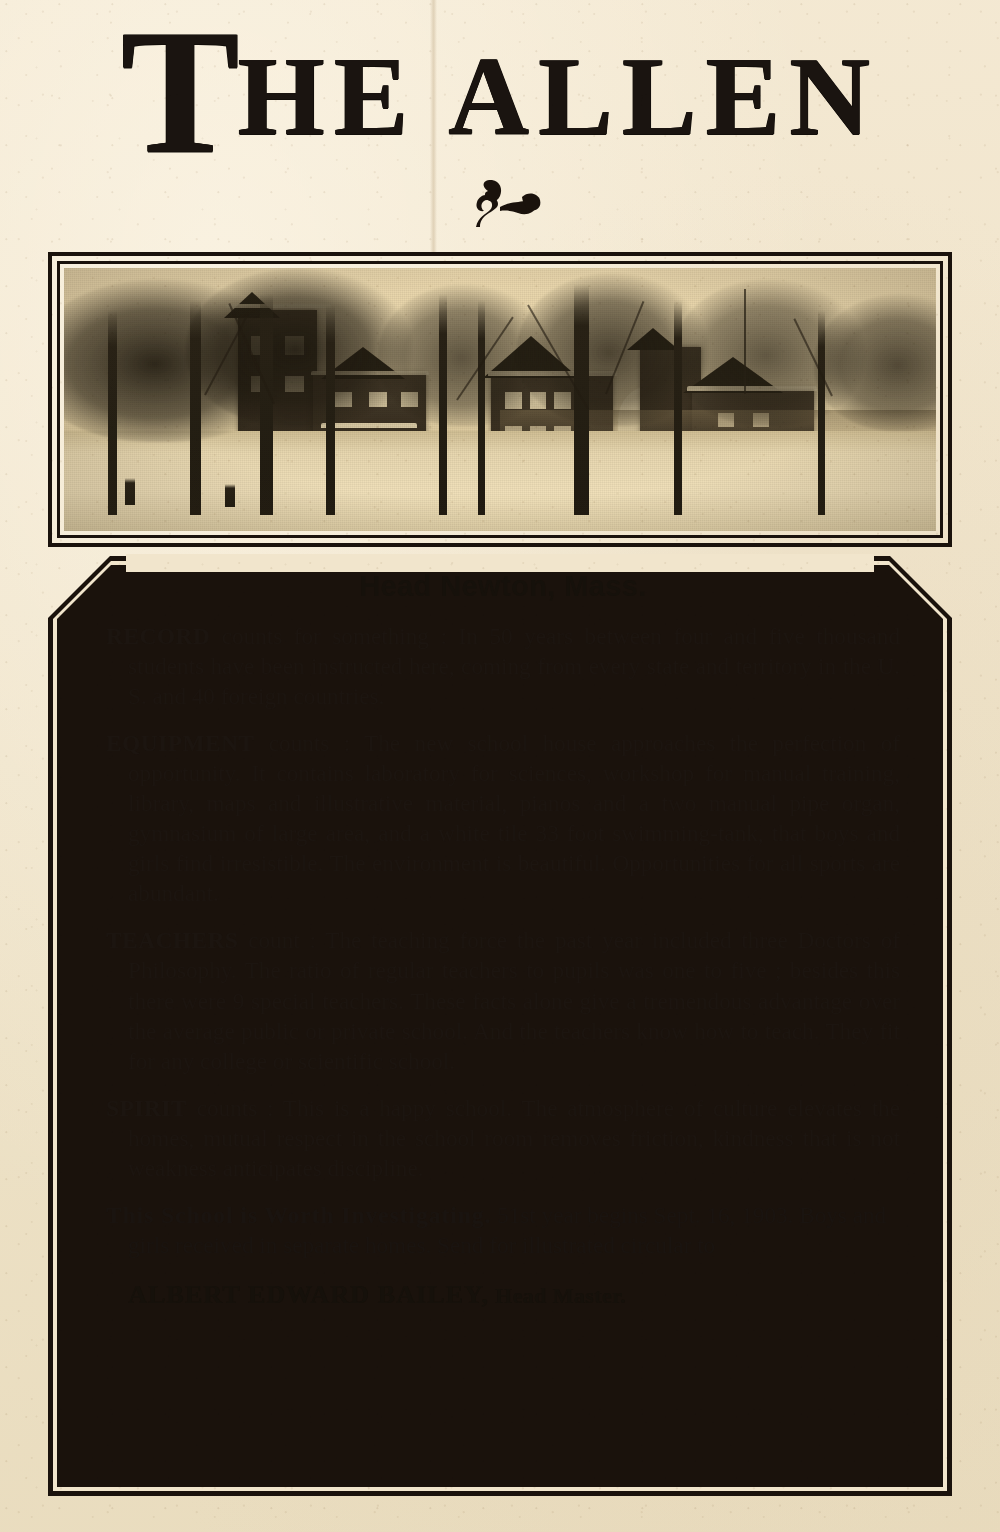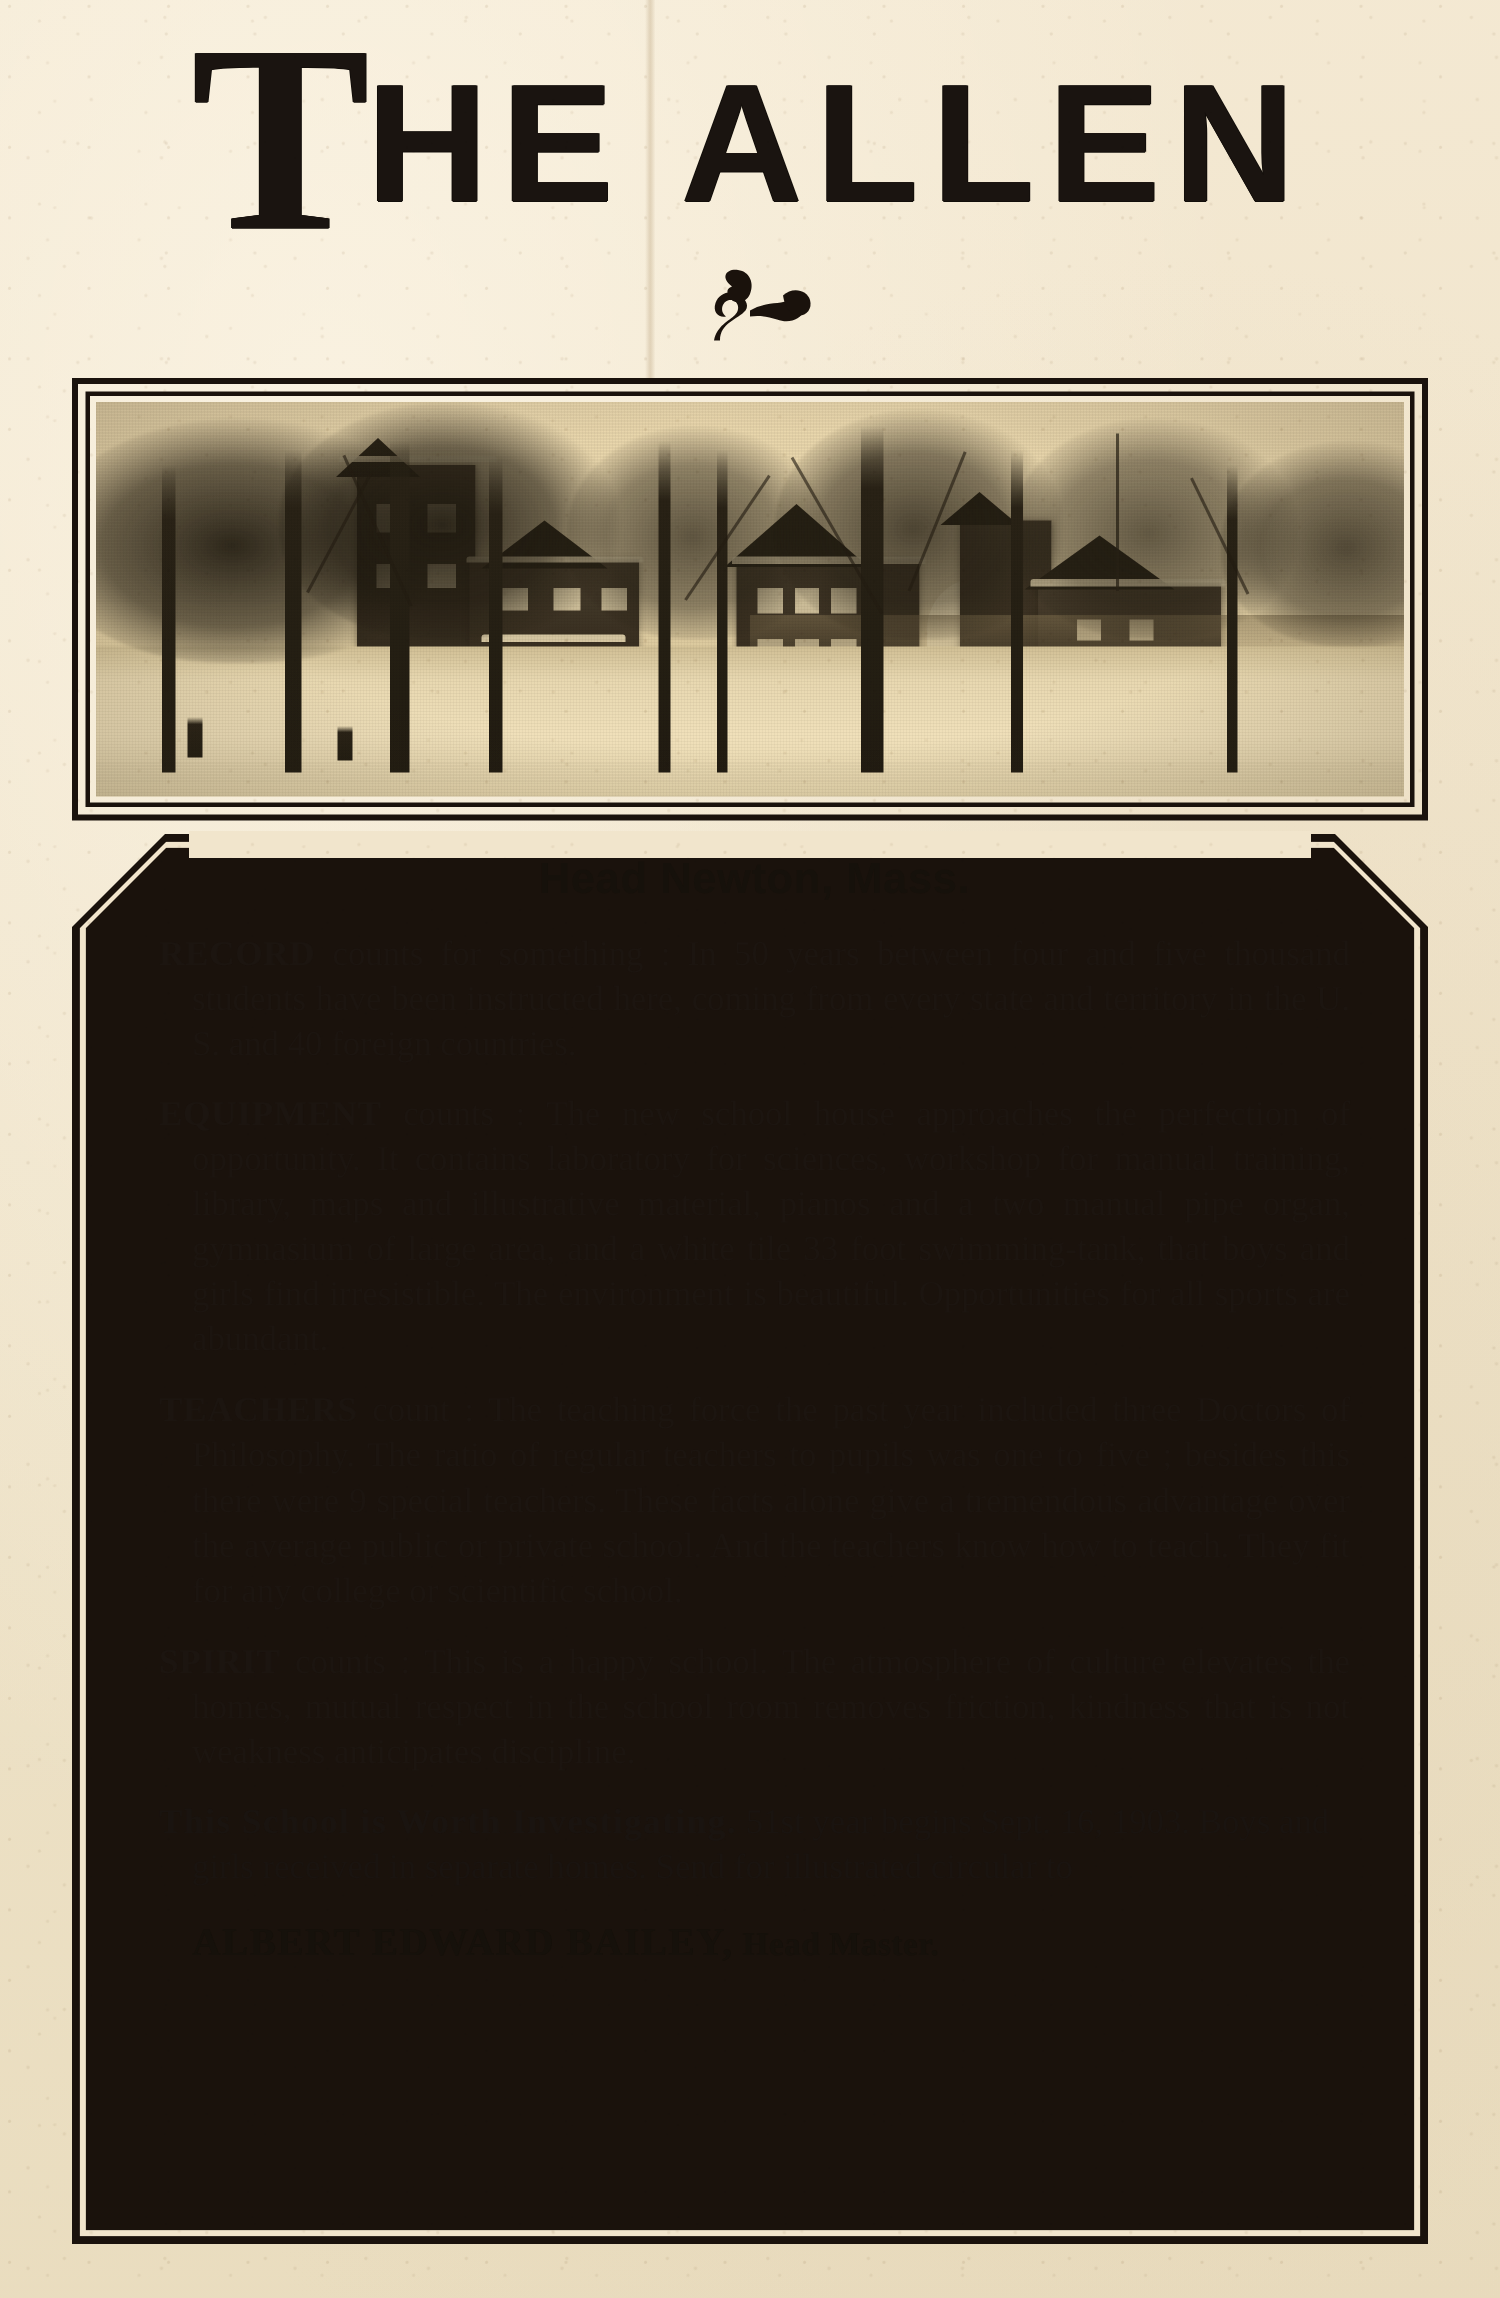--- a/index.html
+++ b/index.html
@@ -66,21 +66,21 @@
   }
   .drop-cap {
     font-family: "Liberation Serif", "DejaVu Serif", serif;
     font-weight: bold;
     font-size: 178px;
     letter-spacing: -2px;
     vertical-align: -18px;
     text-shadow: 0.6px 0 0 #120e0a, -0.6px 0 0 #120e0a, 0 0.5px 0 #120e0a;
   }
   .title-caps {
-    font-family: Liberation Sans, sans-serif;
+    font-family: Liberation Serif, serif;
     font-weight: bold;
     font-size: 112px;
     letter-spacing: 9px;
     text-shadow: 0.6px 0 0 #120e0a, -0.6px 0 0 #120e0a, 0 0.5px 0 #120e0a;
   }
   .title-caps.second { letter-spacing: 13px; font-size: 114px; }
   .ornament {
     display: inline-block;
     width: 74px; height: 66px;
     vertical-align: 16px;

